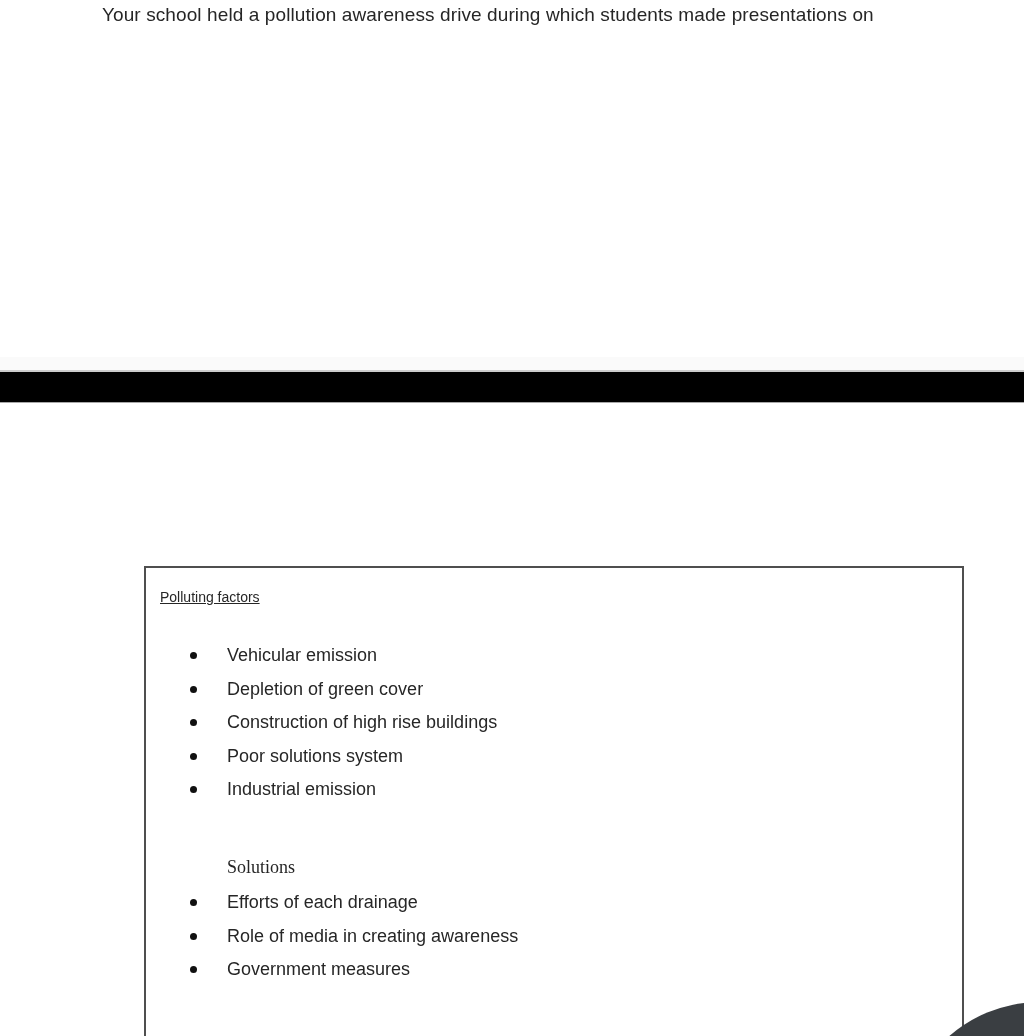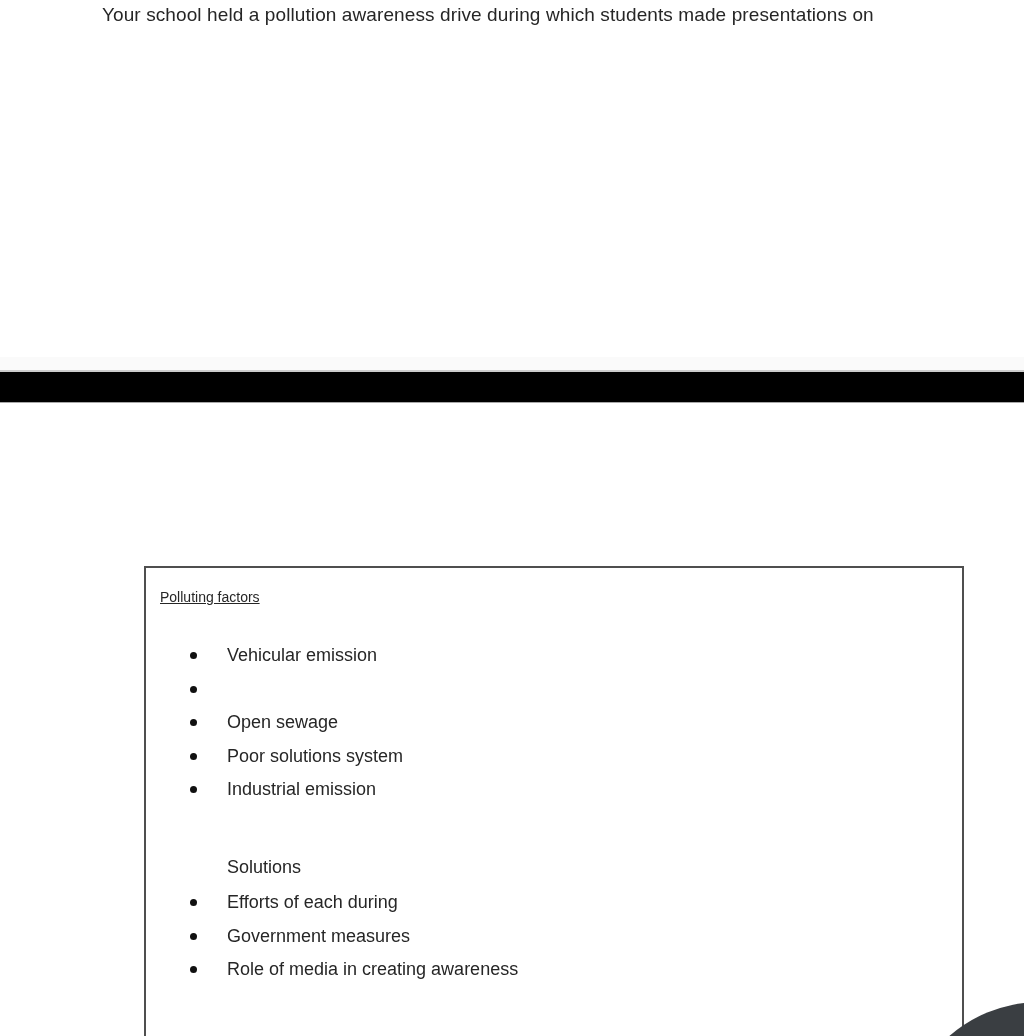--- a/index.html
+++ b/index.html
@@ -103,20 +103,21 @@
     display: inline-block;
   }
   .solutions-heading {
     position: absolute;
     left: 81px;
     top: 283px;
     height: 33.5px;
     line-height: 33.5px;
     font-size: 18px;
     color: var(--text);
+    font-family: Liberation Serif, serif;
   }
 
   
   .corner-circle {
     position: absolute;
     left: 902px;
     top: 1002px;
     width: 276px;
     height: 276px;
     border-radius: 50%;
@@ -134,30 +135,30 @@
   </div>
 
   <div class="pre-bar-strip"></div>
   <div class="divider-bar"></div>
 
   <div class="notes-box">
     <div class="box-title">Polluting factors</div>
 
     <ul class="note-list factors-list">
       <li><span class="dot"></span><span>Vehicular emission</span></li>
-      <li><span class="dot"></span></li>
-      <li><span class="dot"></span><span>Open sewage</span></li>
+      <li><span class="dot"></span><span>Depletion of green cover</span></li>
+      <li><span class="dot"></span><span>Construction of high rise buildings</span></li>
       <li><span class="dot"></span><span>Poor solutions system</span></li>
       <li><span class="dot"></span><span>Industrial emission</span></li>
     </ul>
 
     <div class="solutions-heading">Solutions</div>
 
     <ul class="note-list solutions-list">
-      <li><span class="dot"></span><span>Efforts of each during</span></li>
+      <li><span class="dot"></span><span>Efforts of each drainage</span></li>
+      <li><span class="dot"></span><span>Role of media in creating awareness</span></li>
       <li><span class="dot"></span><span>Government measures</span></li>
-      <li><span class="dot"></span><span>Role of media in creating awareness</span></li>
     </ul>
   </div>
 
   <div class="corner-circle"></div>
 
 </div>
 
 </body></html>

